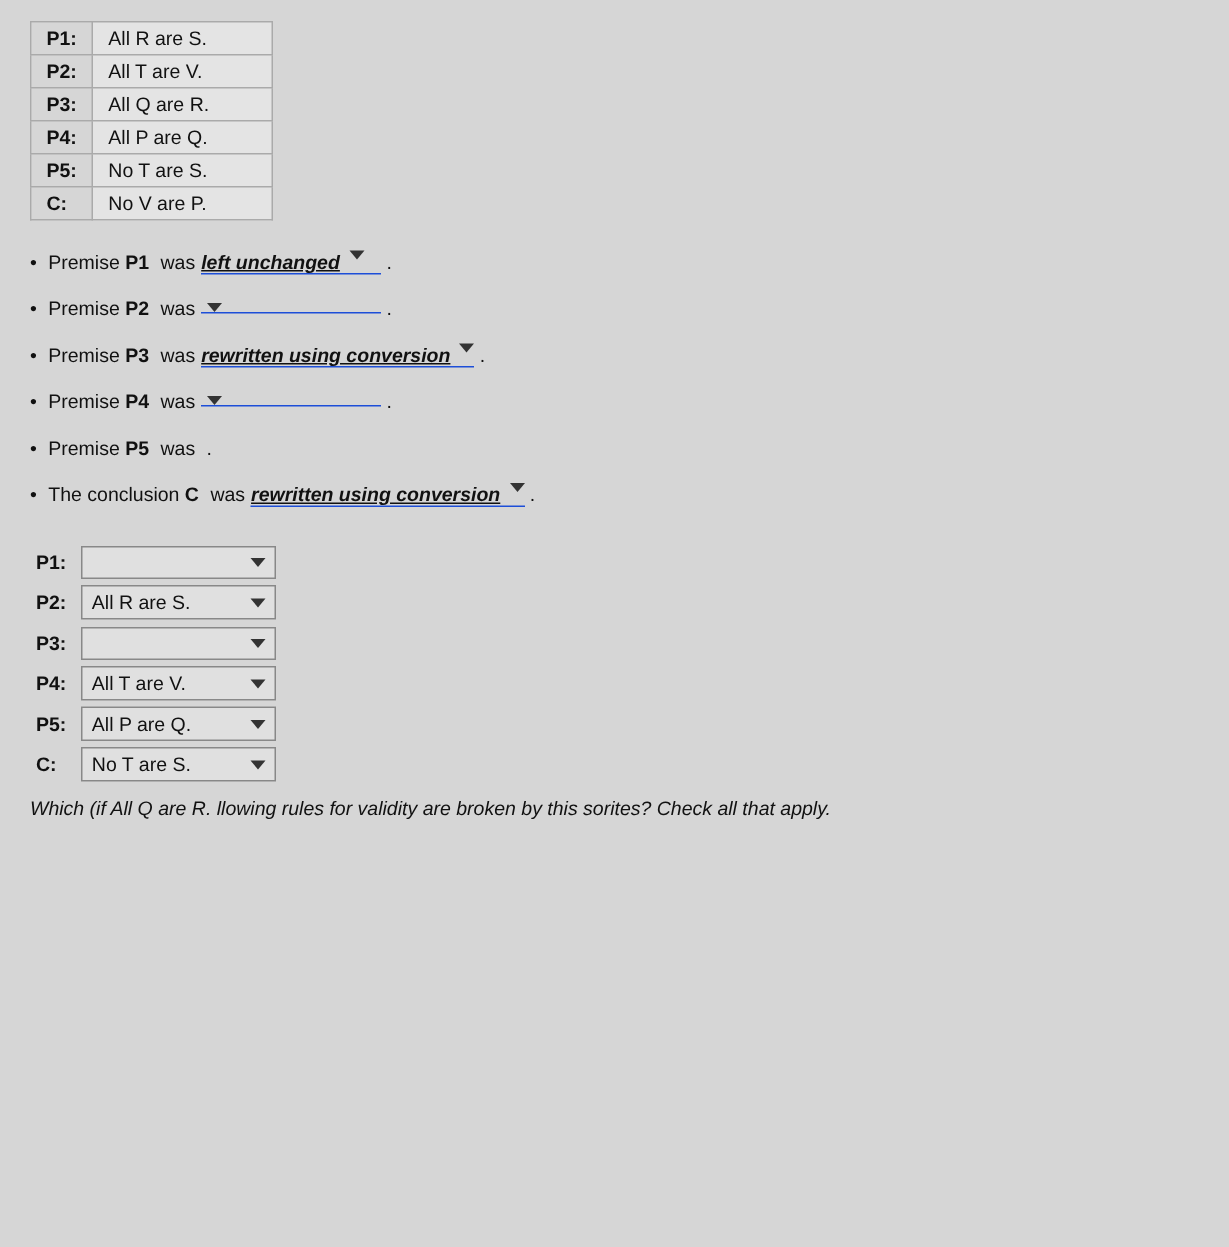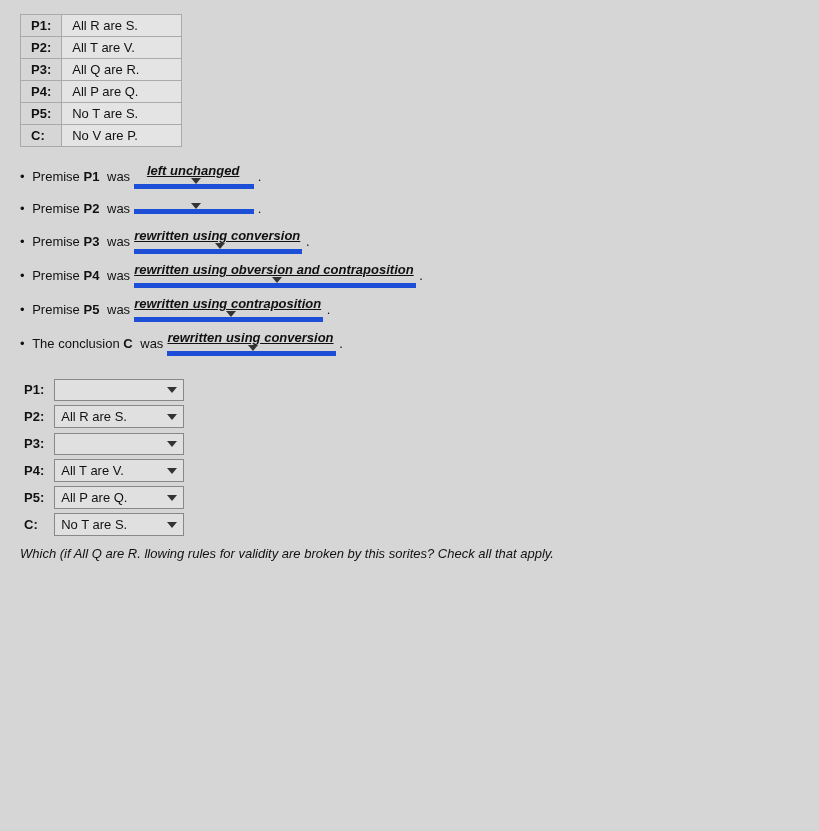--- a/index.html
+++ b/index.html
@@ -54,26 +54,25 @@
       margin-right: 4px;
     }
     .premise-label {
       font-weight: bold;
     }
     .premise-was {
       margin: 4px 4px;
     }
     .dropdown-inline {
       display: inline-flex;
-      align-items: center;
-      border-bottom: 5px solid #1d4ed8;
+      align-items: flex-start;
+      border-bottom: 1px solid #1d4ed8;
       min-width: 120px;
       position: relative;
       cursor: pointer;
-      flex-direction: column;
     }
     .dropdown-inline span.value {
       font-style: italic;
       font-weight: bold;
       text-decoration: underline;
       color: #111;
       font-size: 13px;
       padding-right: 2px;
     }
     .dropdown-arrow {
@@ -179,27 +178,23 @@
         <span class="dropdown-arrow"></span>
       </span><span>&nbsp;.</span></li>
     <li><span class="bullet">•</span>&nbsp;Premise&nbsp;<span class="premise-label">P2</span>&nbsp;<span class="premise-was">was</span><span class="dropdown-inline">
         <span class="dropdown-arrow"></span>
       </span><span>&nbsp;.</span></li>
     <li><span class="bullet">•</span>&nbsp;Premise&nbsp;<span class="premise-label">P3</span>&nbsp;<span class="premise-was">was</span><span class="dropdown-inline">
         <span class="value">rewritten using conversion</span>
         <span class="dropdown-arrow"></span>
       </span><span>&nbsp;.</span></li>
     <li><span class="bullet">•</span>&nbsp;Premise&nbsp;<span class="premise-label">P4</span>&nbsp;<span class="premise-was">was</span><span class="dropdown-inline">
-        <span class="value">rewritten using obversion and contraposition</span>
-        <span class="dropdown-arrow"></span>
-      </span><span>&nbsp;.</span></li>
-    <li><span class="bullet">•</span>&nbsp;Premise&nbsp;<span class="premise-label">P5</span>&nbsp;<span class="premise-was">was</span><span class="dropdown-inline">
-        <span class="value">rewritten using contraposition</span>
-        <span class="dropdown-arrow"></span>
-      </span><span>&nbsp;.</span></li>
+        <span class="dropdown-arrow"></span>
+      </span><span>&nbsp;.</span></li>
+    <li><span class="bullet">•</span>&nbsp;Premise&nbsp;<span class="premise-label">P5</span>&nbsp;<span class="premise-was">was</span><span>&nbsp;.</span></li>
     <li><span class="bullet">•</span>&nbsp;The conclusion&nbsp;<span class="premise-label">C</span>&nbsp;<span class="premise-was">was</span><span class="dropdown-inline">
         <span class="value">rewritten using conversion</span>
         <span class="dropdown-arrow"></span>
       </span><span>&nbsp;.</span></li>
   </ul>
 
 <div>
   <div class="arrange-section"></div>
   <table class="arrange-table">
     <tbody id="arrange-body">

